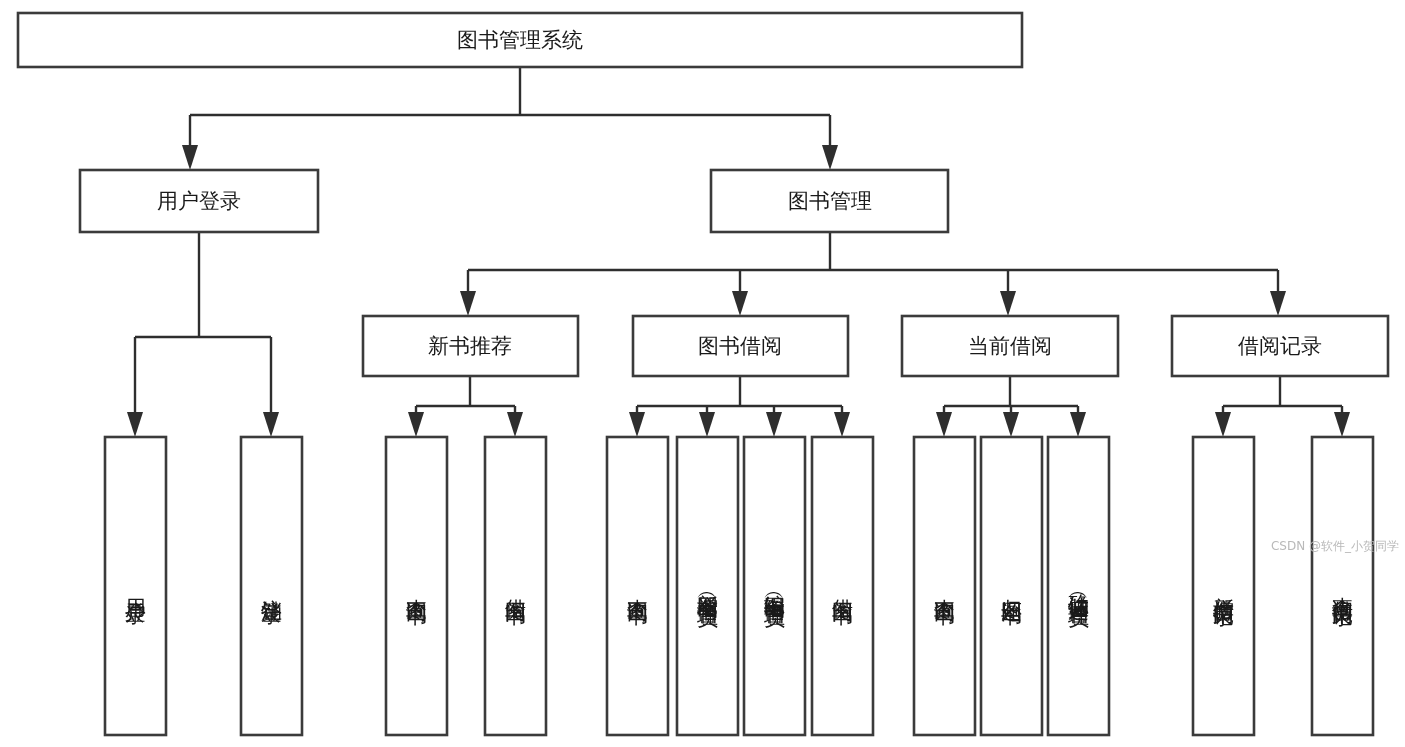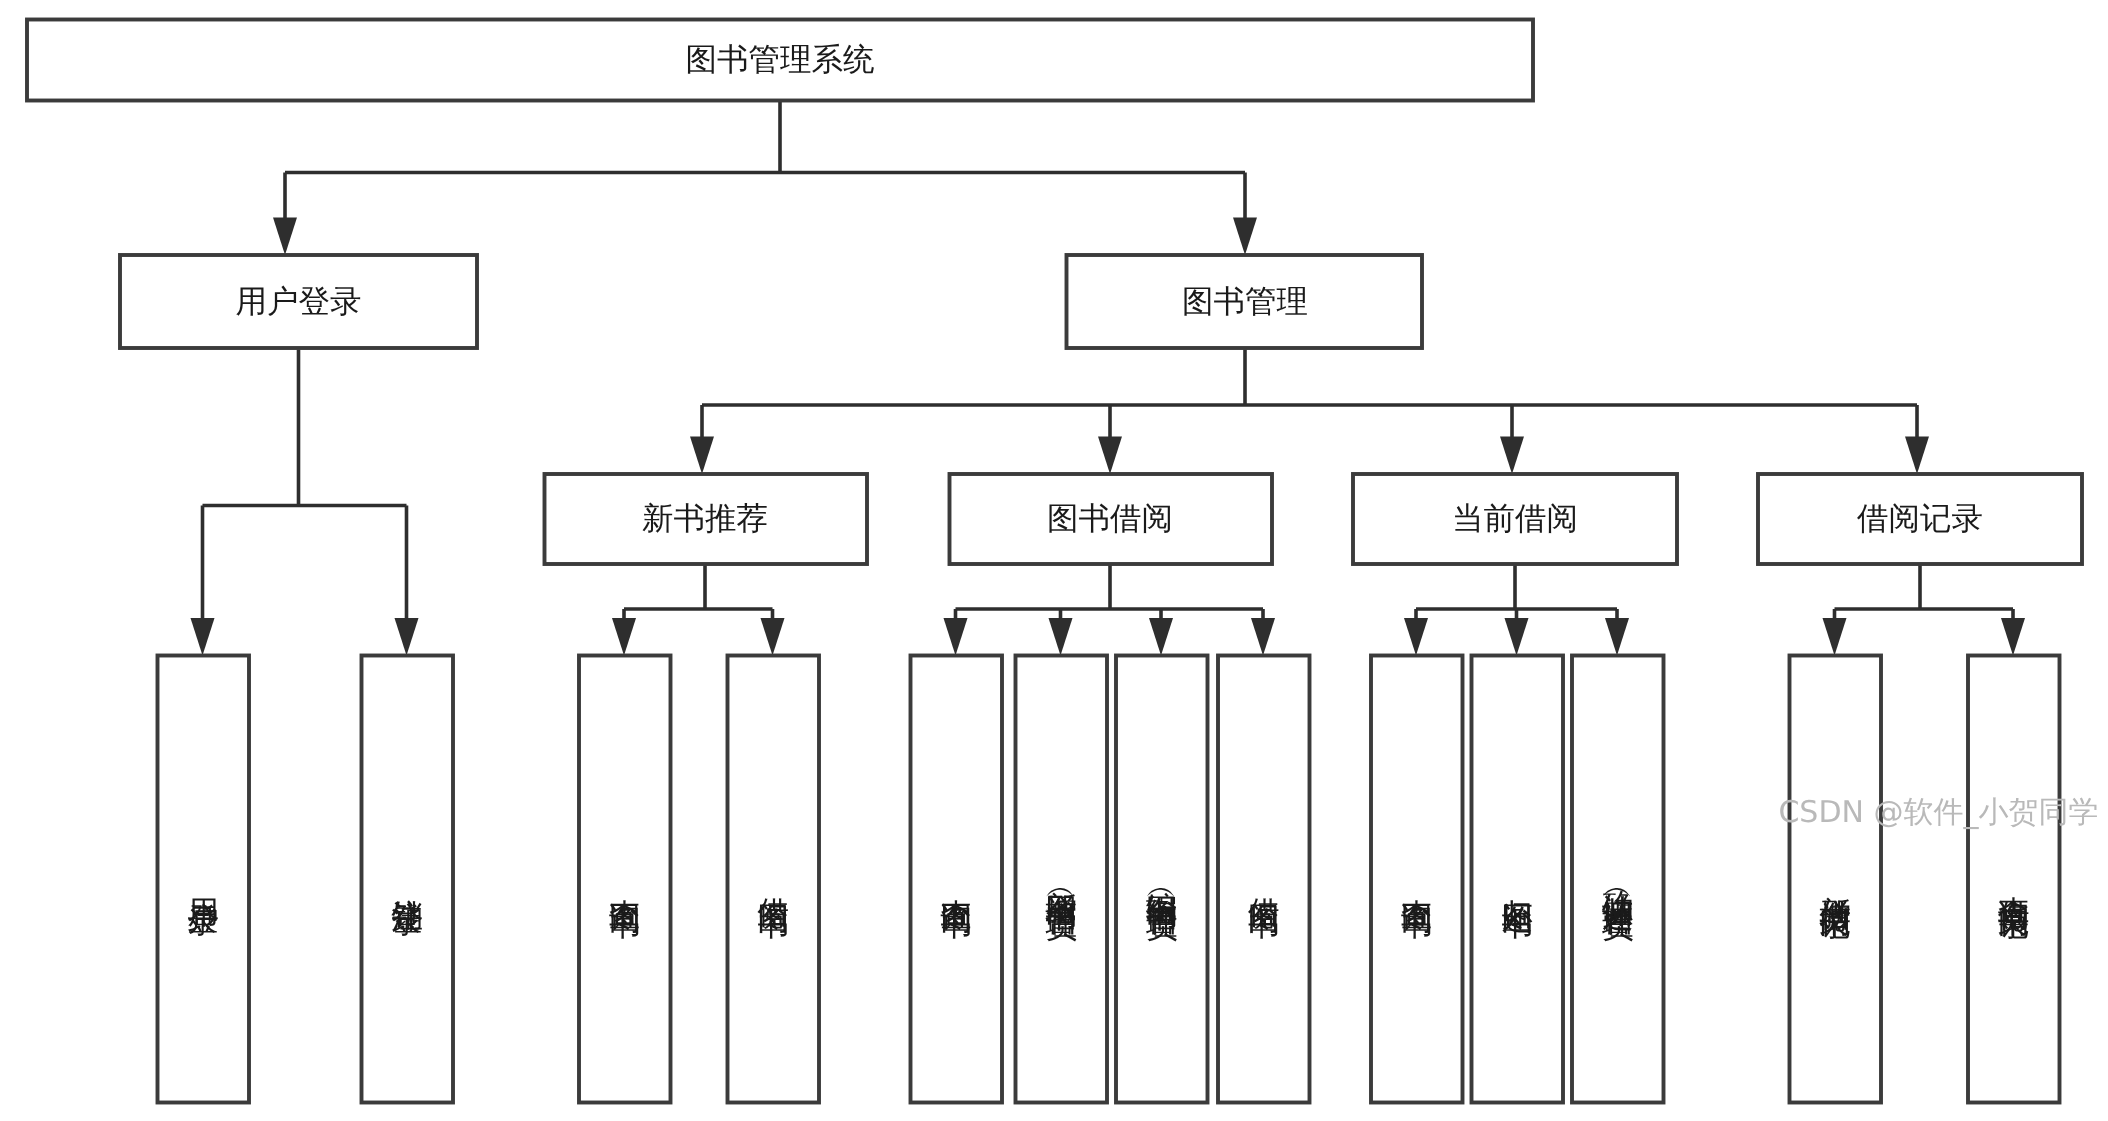--- a/index.html
+++ b/index.html
@@ -62,21 +62,21 @@
     justify-content: center;
     text-align: center;
     white-space: nowrap;
     user-select: none;
   }
   .watermark {
     position: absolute;
     right: 6px;
     bottom: 4px;
     font-family: "DejaVu Sans", "Liberation Sans", sans-serif;
-    font-size: 20px;
+    font-size: 12px;
     color: #b9b9b9;
     white-space: nowrap;
     user-select: none;
   }
 </style>
 </head>
 <body>
 
 <div id="diagram-root">
 

